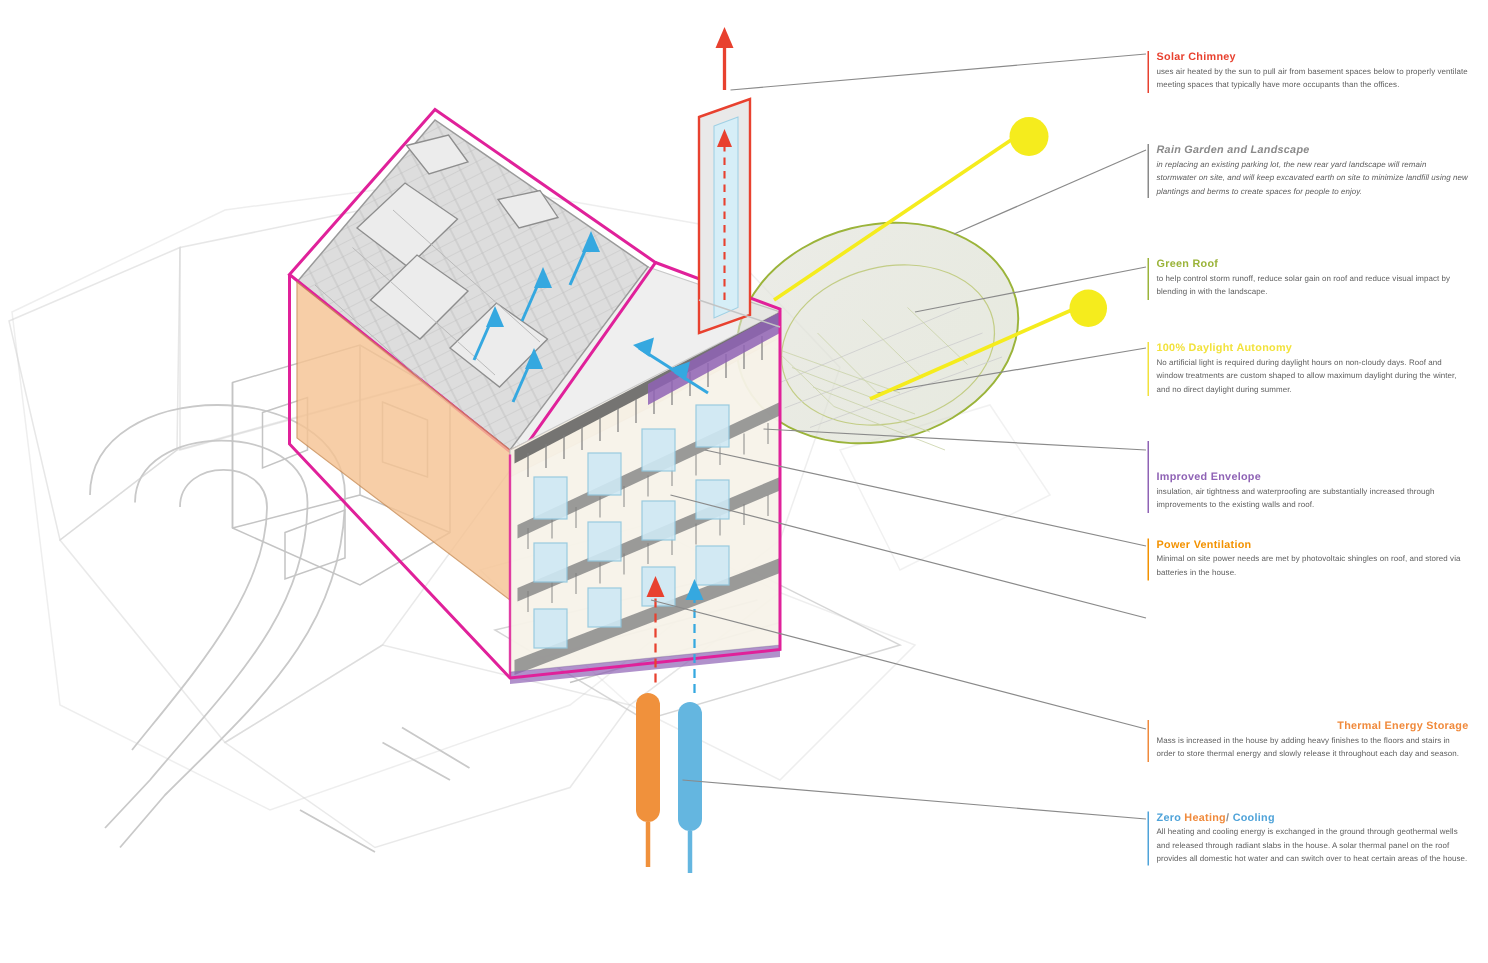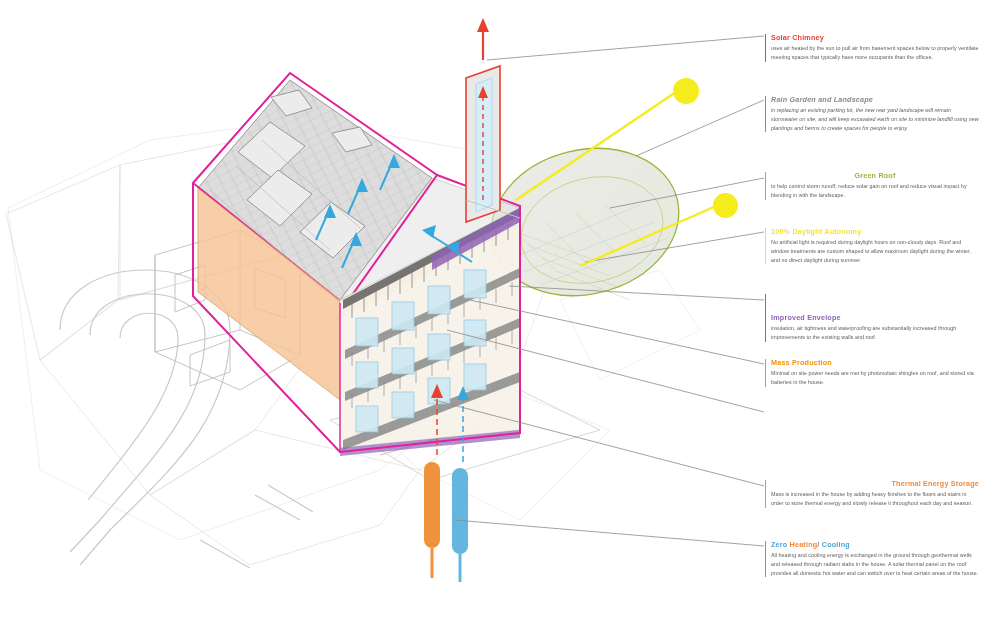--- a/index.html
+++ b/index.html
@@ -252,39 +252,39 @@
   </div>
 
   <div class="annot" style="left:771px; top:96px;font-style:italic;">
     <div class="tline" style="background:#8a8a8a;"></div>
     <p class="atitle" style="color:#8a8a8a;">Rain Garden and Landscape</p>
     <p class="abody">in replacing an existing parking lot, the new rear yard landscape will remain stormwater on site, and will keep excavated earth on site to minimize landfill using new plantings and berms to create spaces for people to enjoy.</p>
   </div>
 
   <div class="annot" style="left:771px; top:172px;">
     <div class="tline" style="background:#9bb43a;"></div>
-    <p class="atitle" style="color:#9bb43a;text-align:center;">Green Roof</p>
+    <p class="atitle" style="color:#9bb43a;">Green Roof</p>
     <p class="abody">to help control storm runoff, reduce solar gain on roof and reduce visual impact by blending in with the landscape.</p>
   </div>
 
   <div class="annot" style="left:771px; top:228px;">
     <div class="tline" style="background:#f2e23c;"></div>
     <p class="atitle" style="color:#f2e23c;">100% Daylight Autonomy</p>
     <p class="abody">No artificial light is required during daylight hours on non-cloudy days. Roof and window treatments are custom shaped to allow maximum daylight during the winter, and no direct daylight during summer.</p>
   </div>
 
   <div class="annot" style="left:771px; top:294px;">
     <div class="tline" style="background:#8f63b5;"></div>
     <p class="atitle" style="color:#8f63b5;margin-top:20px;">Improved Envelope</p>
     <p class="abody">insulation, air tightness and waterproofing are substantially increased through improvements to the existing walls and roof.</p>
   </div>
 
   <div class="annot" style="left:771px; top:359px;">
     <div class="tline" style="background:#f39200;"></div>
-    <p class="atitle" style="color:#f39200;">Mass Production</p>
+    <p class="atitle" style="color:#f39200;">Power Ventilation</p>
     <p class="abody">Minimal on site power needs are met by photovoltaic shingles on roof, and stored via batteries in the house.</p>
   </div>
 
 
   <div class="annot" style="left:771px; top:480px;">
     <div class="tline" style="background:#f08a3c;"></div>
     <p class="atitle" style="color:#f08a3c;text-align:right;">Thermal Energy Storage</p>
     <p class="abody">Mass is increased in the house by adding heavy finishes to the floors and stairs in order to store thermal energy and slowly release it throughout each day and season.</p>
   </div>
 

